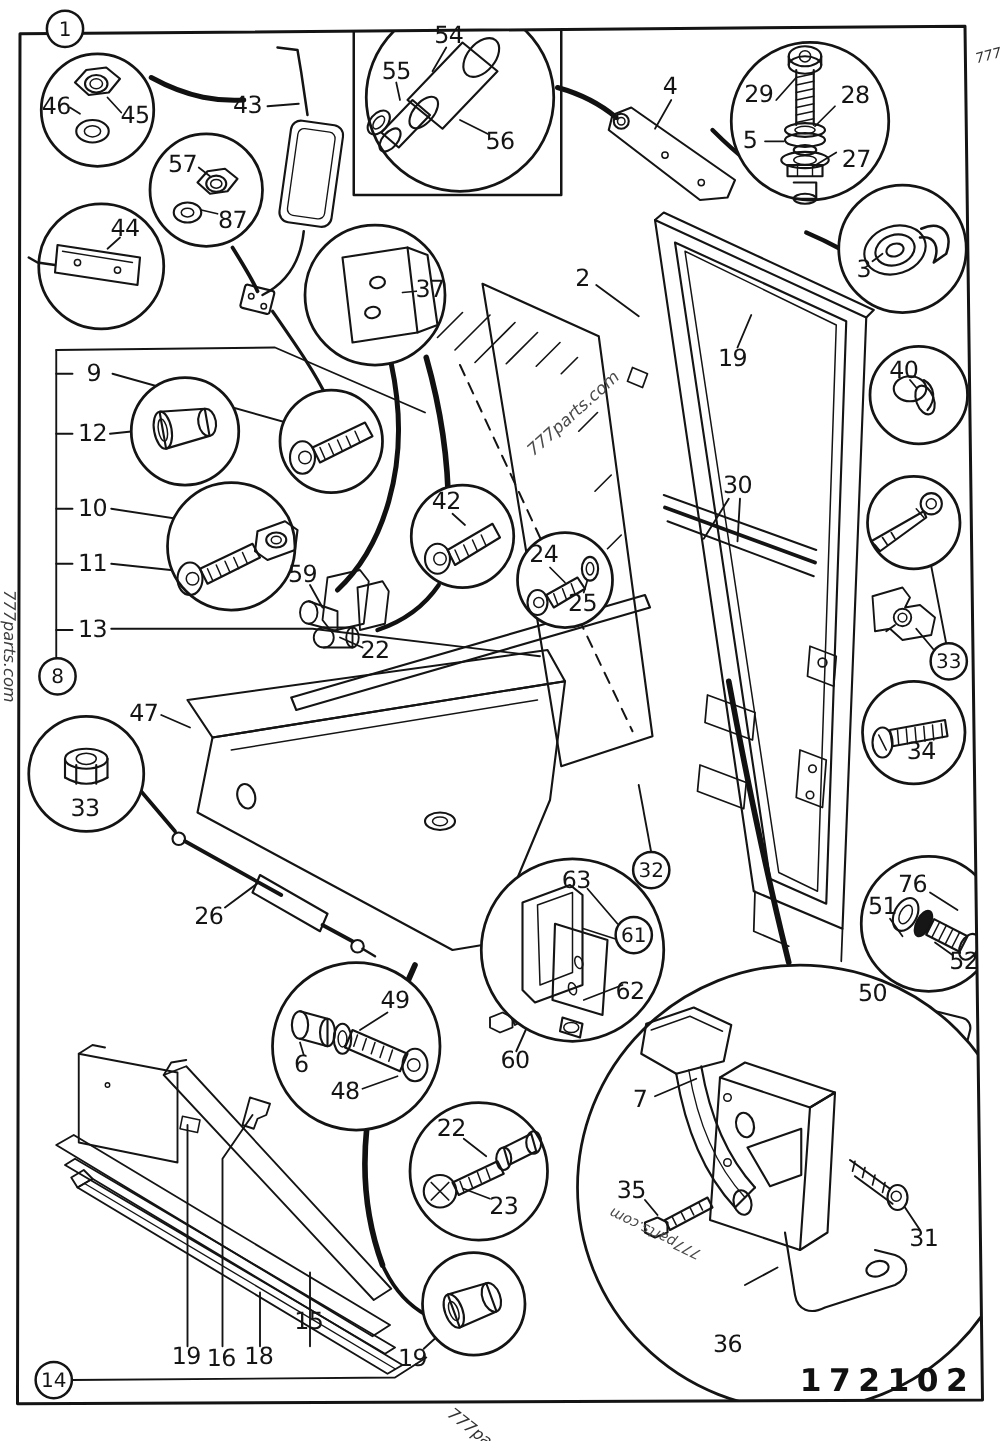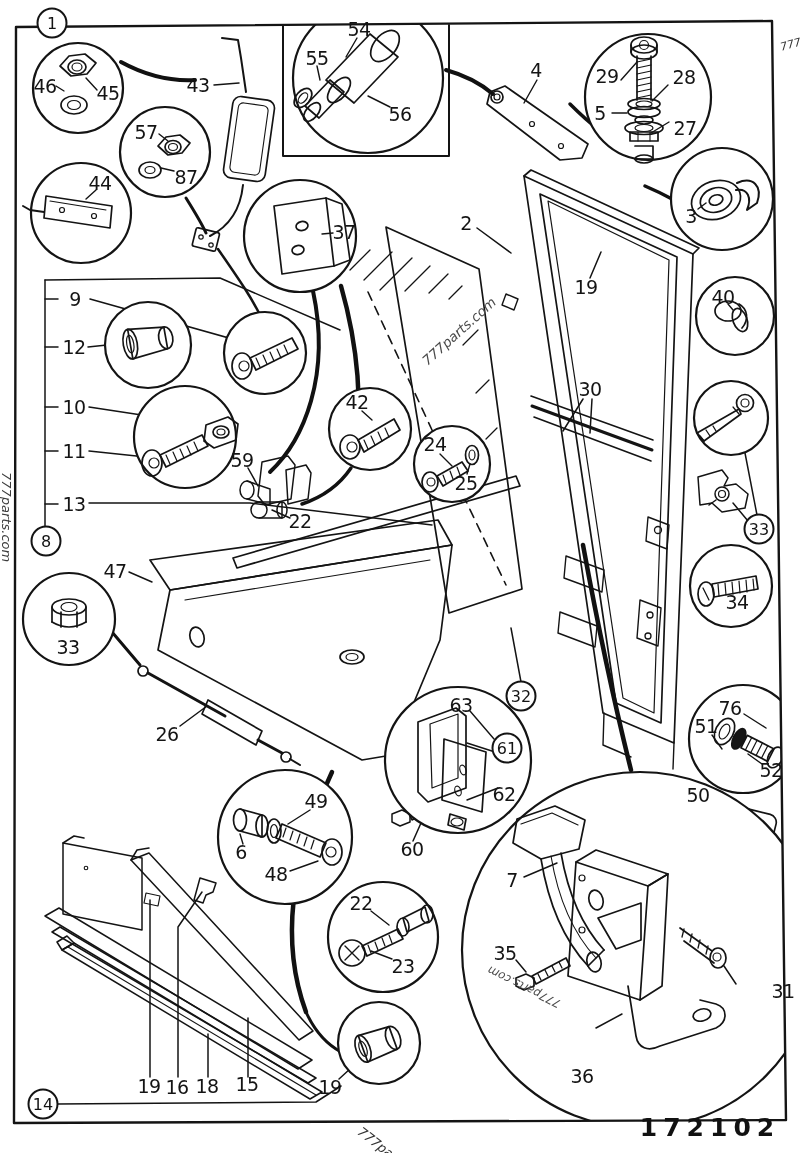--- a/index.html
+++ b/index.html
@@ -19,21 +19,21 @@
     width:27px;height:27px;border:2.3px solid #141414;border-radius:50%;
     background:#fff;display:flex;align-items:center;justify-content:center;
     font-size:16px;letter-spacing:0;
   }
   .wm{
     position:absolute;color:#4a4a4a;font-style:italic;white-space:nowrap;
     font-size:13px;
   }
   .partnum{
     position:absolute;transform:translate(-50%,-50%);
-    font-size:25px;font-weight:bold;letter-spacing:6px;color:#111;margin-top:23px;
+    font-size:25px;font-weight:bold;letter-spacing:6px;color:#111;
   }
 </style>
 </head>
 <body>
 
 <div id="stage">
 
 <svg id="art" width="800" height="1153" viewBox="0 0 800 1153" fill="none" stroke="#141414" stroke-width="1.7" stroke-linecap="round" stroke-linejoin="round">
 
   <g>
@@ -505,26 +505,26 @@
   <span class="lbl" style="left:276px;top:874px">48</span>
   <span class="lbl" style="left:730px;top:708px">76</span>
   <span class="lbl" style="left:706px;top:726px">51</span>
   <span class="lbl" style="left:771px;top:770px">52</span>
   <span class="lbl" style="left:698px;top:795px">50</span>
   <span class="lbl" style="left:512px;top:880px">7</span>
   <span class="lbl" style="left:361px;top:903px">22</span>
   <span class="lbl" style="left:403px;top:966px">23</span>
   <span class="lbl" style="left:505px;top:953px">35</span>
   <span class="lbl" style="left:582px;top:1076px">36</span>
-  <span class="lbl" style="left:783px;top:991px">31</span>
+  <span class="lbl" style="left:739px;top:991px">31</span>
   <span class="lbl" style="left:330px;top:1087px">19</span>
   <span class="lbl" style="left:149px;top:1086px">19</span>
   <span class="lbl" style="left:177px;top:1087px">16</span>
   <span class="lbl" style="left:207px;top:1086px">18</span>
-  <span class="lbl" style="left:247px;top:1084px">15</span>
+  <span class="lbl" style="left:247px;top:1058px">15</span>
   <span class="lbl circ" style="left:43px;top:1104px">14</span>
 </div>
 
 <span class="wm" style="left:14px;top:472px;transform-origin:0 0;transform:rotate(90deg);font-size:13px;color:#3d3d3d">777parts.com</span>
 <span class="wm" style="left:459px;top:331px;transform:translate(-50%,-50%) rotate(-42deg);font-size:13.5px">777parts.com</span>
 <span class="wm" style="left:779px;top:41px;transform-origin:0 0;transform:rotate(-15deg);font-size:11px;color:#333">777par</span>
 <span class="wm" style="left:364px;top:1124px;transform-origin:0 0;transform:rotate(38deg);font-size:13px;color:#333">777pa</span>
 <span class="wm" style="left:524px;top:987px;transform:translate(-50%,-50%) rotate(206deg);font-size:11.5px">777parts.com</span>
 <span class="partnum" style="left:710px;top:1104px">172102</span>
 

